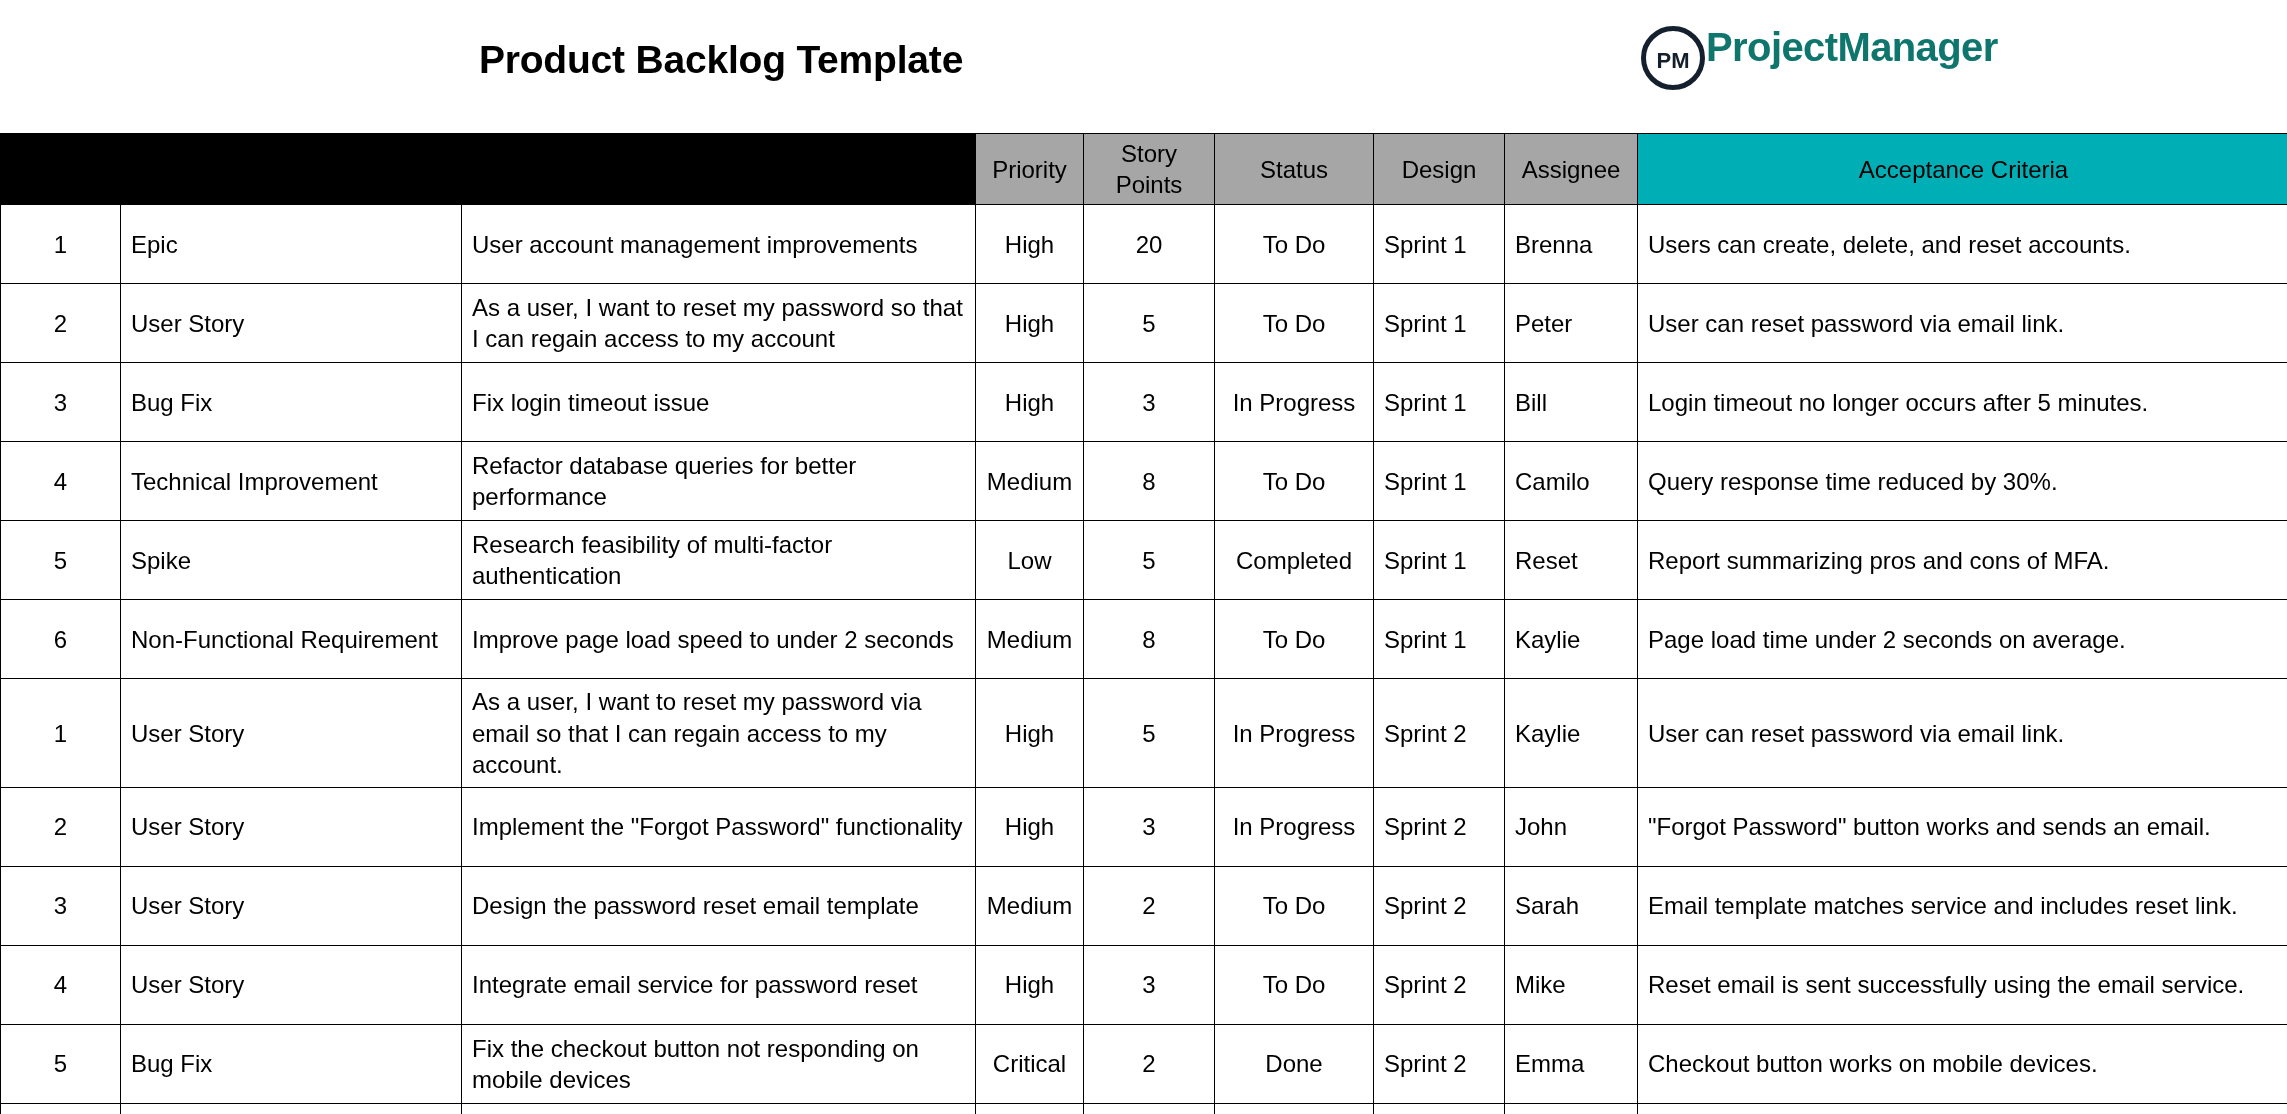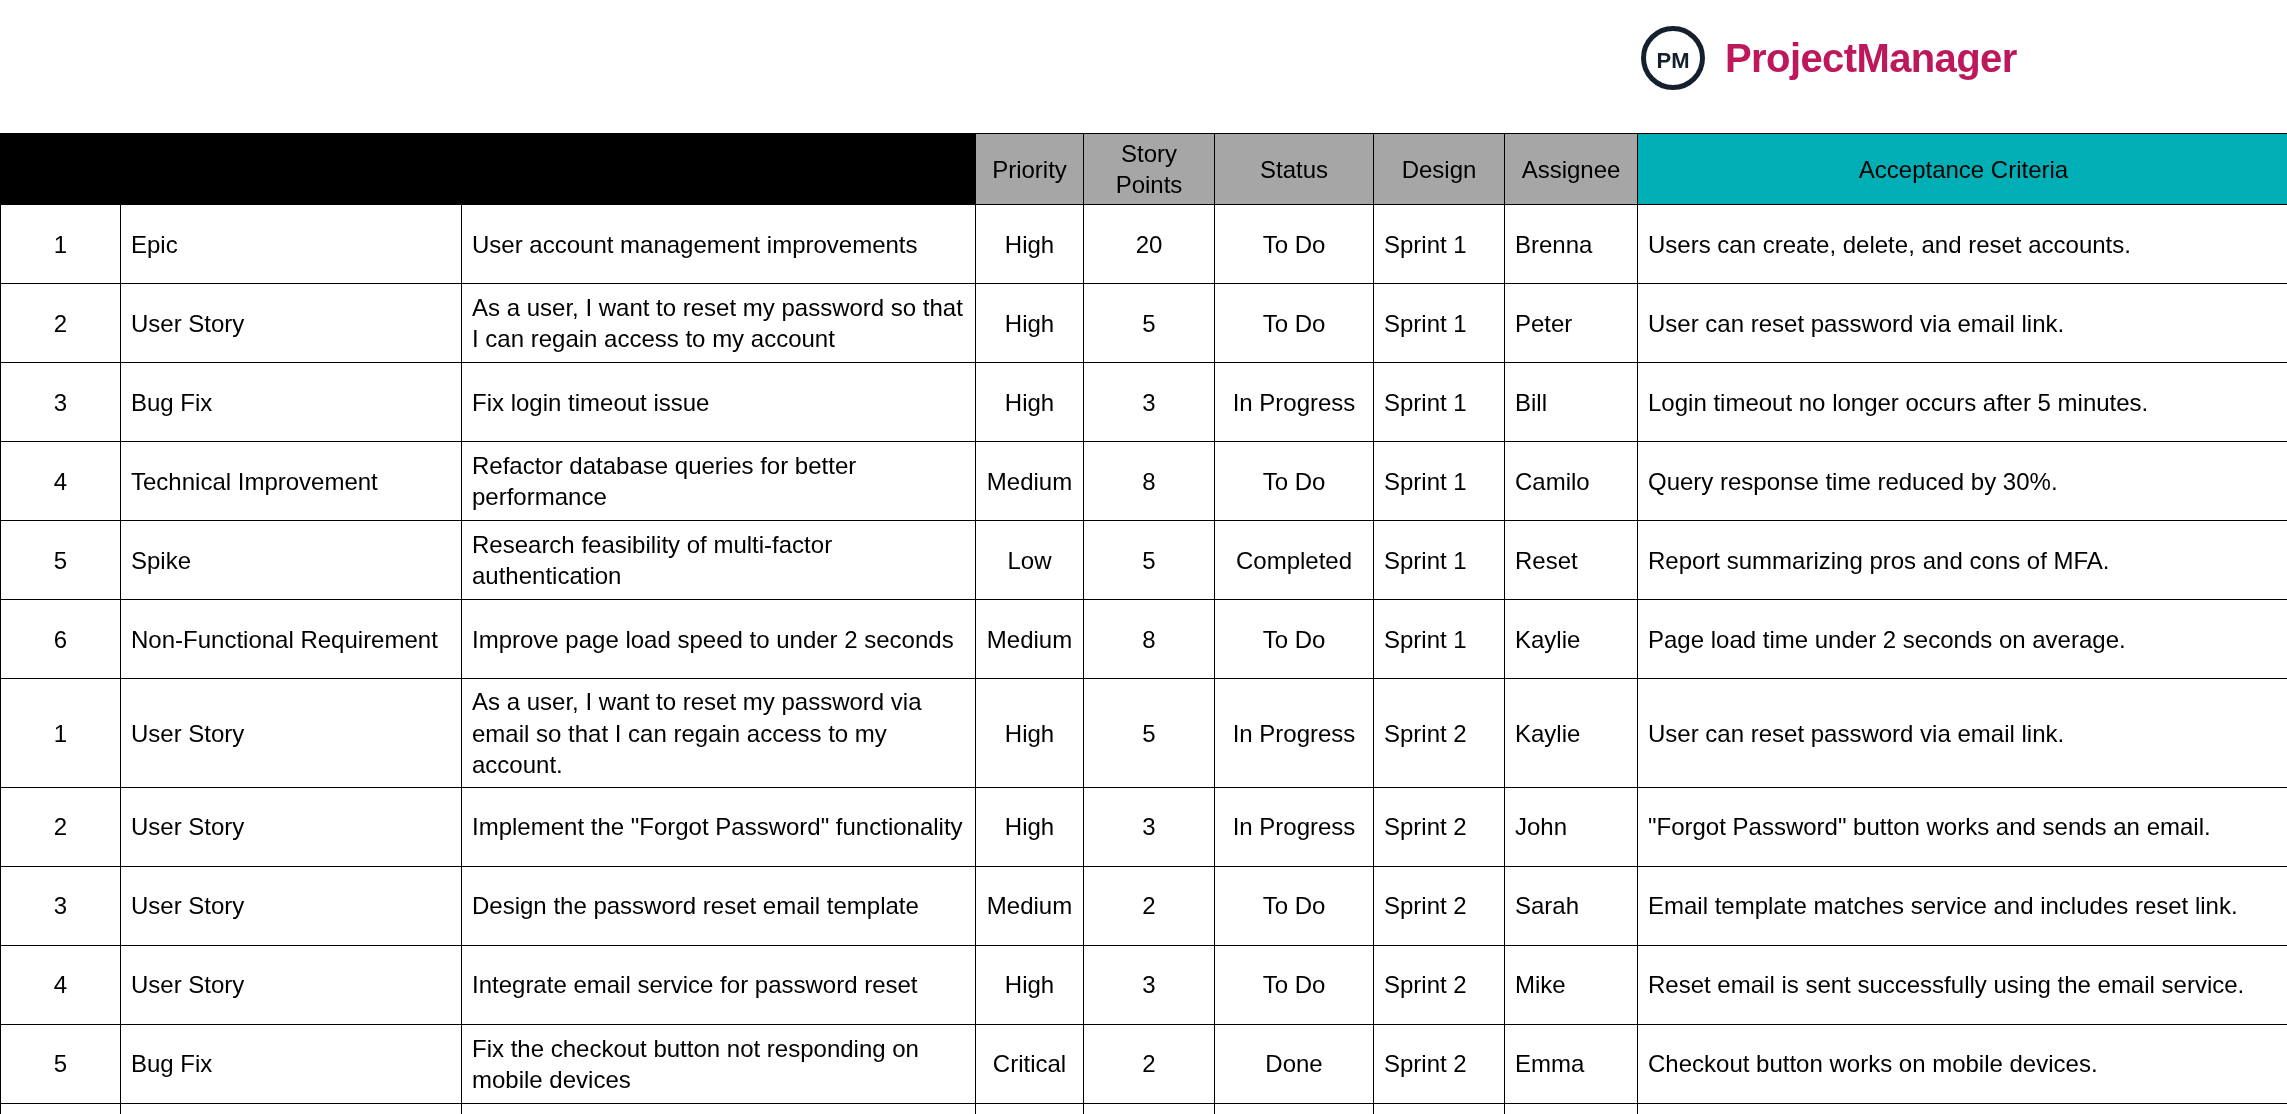--- a/index.html
+++ b/index.html
@@ -29,28 +29,27 @@
     font-weight: bold;
     color: #000;
     letter-spacing: -0.2px;
     padding-right: 845px;
   }
   .brand {
     position: absolute;
     left: 1640px;
     top: 25px;
     display: flex;
-    align-items: center;
-    gap: 19px;
+    align-items: flex-start;
   }
   .brand-mark { width: 66px; height: 66px; display: block; }
   .brand-name {
     font-size: 40px;
     font-weight: bold;
-    color: #be185d;
+    color: #0f766e;
     letter-spacing: -0.6px;
     white-space: nowrap;
   }
 
   
   table.backlog {
     width: 2287px;
     border-collapse: collapse;
     table-layout: fixed;
   }
@@ -94,20 +93,21 @@
   td.cut { height: 42px; vertical-align: top; padding-top: 6px; border-bottom: none; }
 
   .clip { overflow: hidden; }
 </style>
 </head>
 <body>
 
 <div class="page">
 
   <div class="top-band">
+    <div class="doc-title">Product Backlog Template</div>
 
     <div class="brand">
       <span class="brand-mark">
         <svg viewBox="0 0 66 66" width="66" height="66" aria-hidden="true">
           <circle cx="33" cy="33" r="29.5" fill="none" stroke="#15202e" stroke-width="5"></circle>
           <text x="33" y="42.5" text-anchor="middle" font-family="Liberation Sans, sans-serif" font-size="22" font-weight="bold" fill="#15202e">PM</text>
         </svg>
       </span>
       <span class="brand-name">ProjectManager</span>
     </div>

